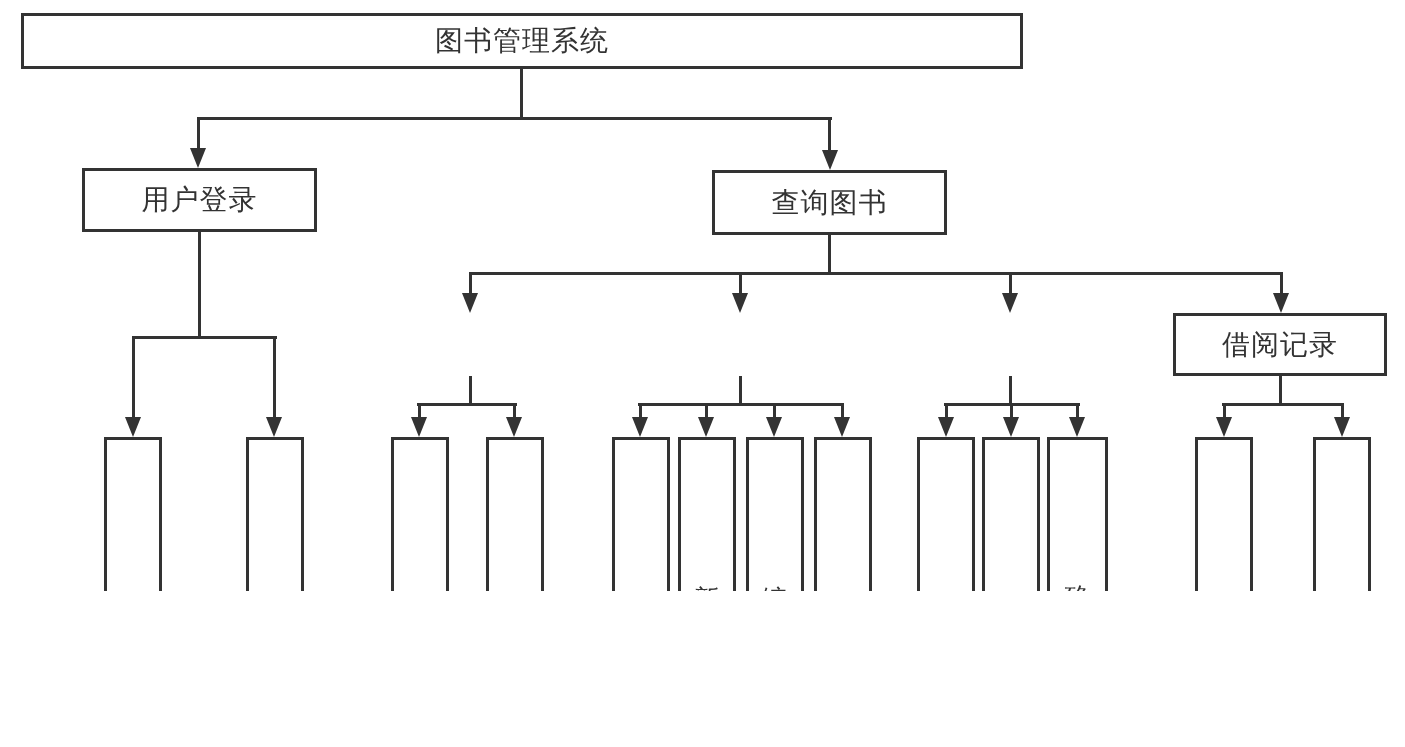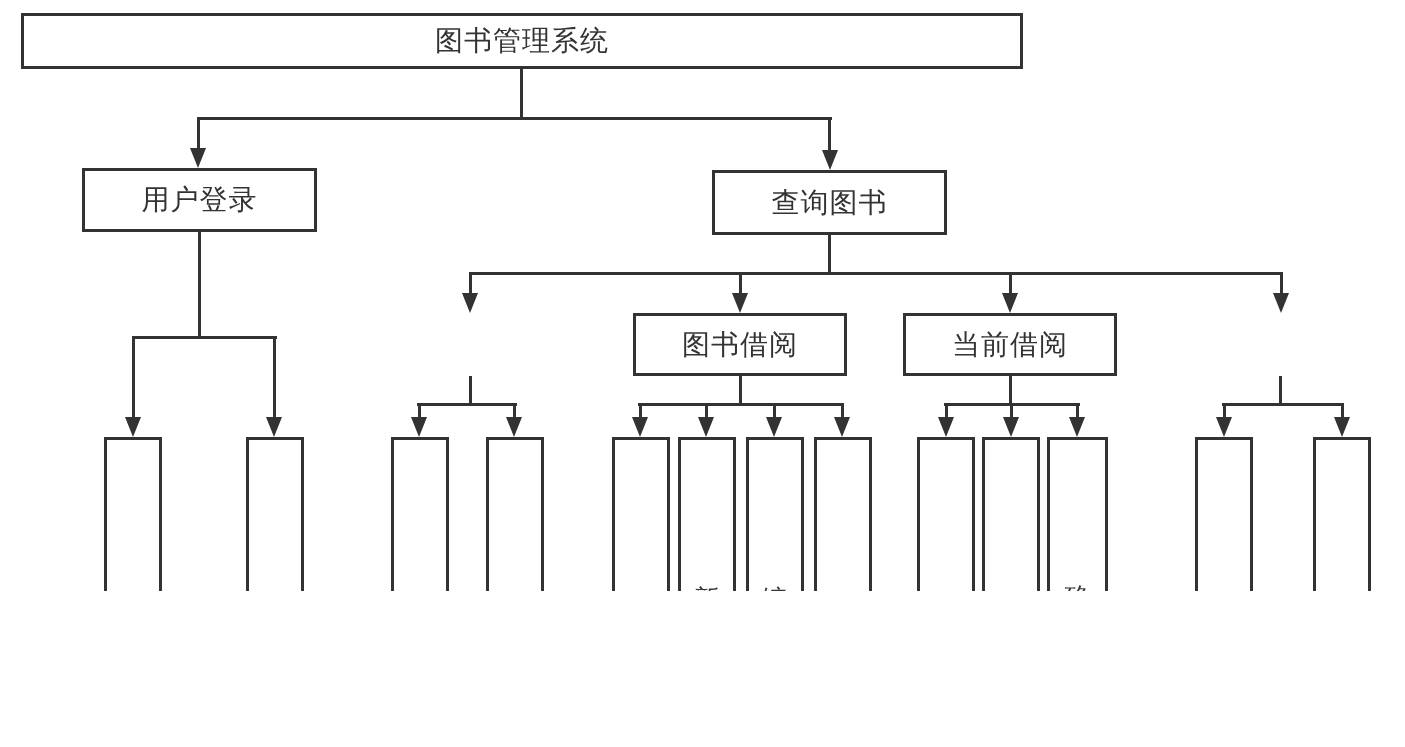--- a/index.html
+++ b/index.html
@@ -70,25 +70,22 @@
     <span>图书管理系统</span>
   </div>
 
   <div class="node hnode" style="left:82px; top:168px; width:235px; height:64px;">
     <span>用户登录</span>
   </div>
   <div class="node hnode" style="left:712px; top:170px; width:235px; height:65px;">
     <span>查询图书</span>
   </div>
 
-  <div class="node hnode" style="left:633px; top:313px; width:214px; height:63px;">
-    <span>图书借阅</span>
-  </div>
-  <div class="node hnode" style="left:903px; top:313px; width:214px; height:63px;">
-    <span>当前借阅</span>
+  <div class="node hnode" style="left:1173px; top:313px; width:214px; height:63px;">
+    <span>借阅记录</span>
   </div>
 
   <div class="node leaf" style="left:104px;">
     <span class="vtext">用户登录</span>
   </div>
   <div class="node leaf" style="left:246px;">
     <span class="vtext">注销登录</span>
   </div>
 
   <div class="node leaf" style="left:391px;">

